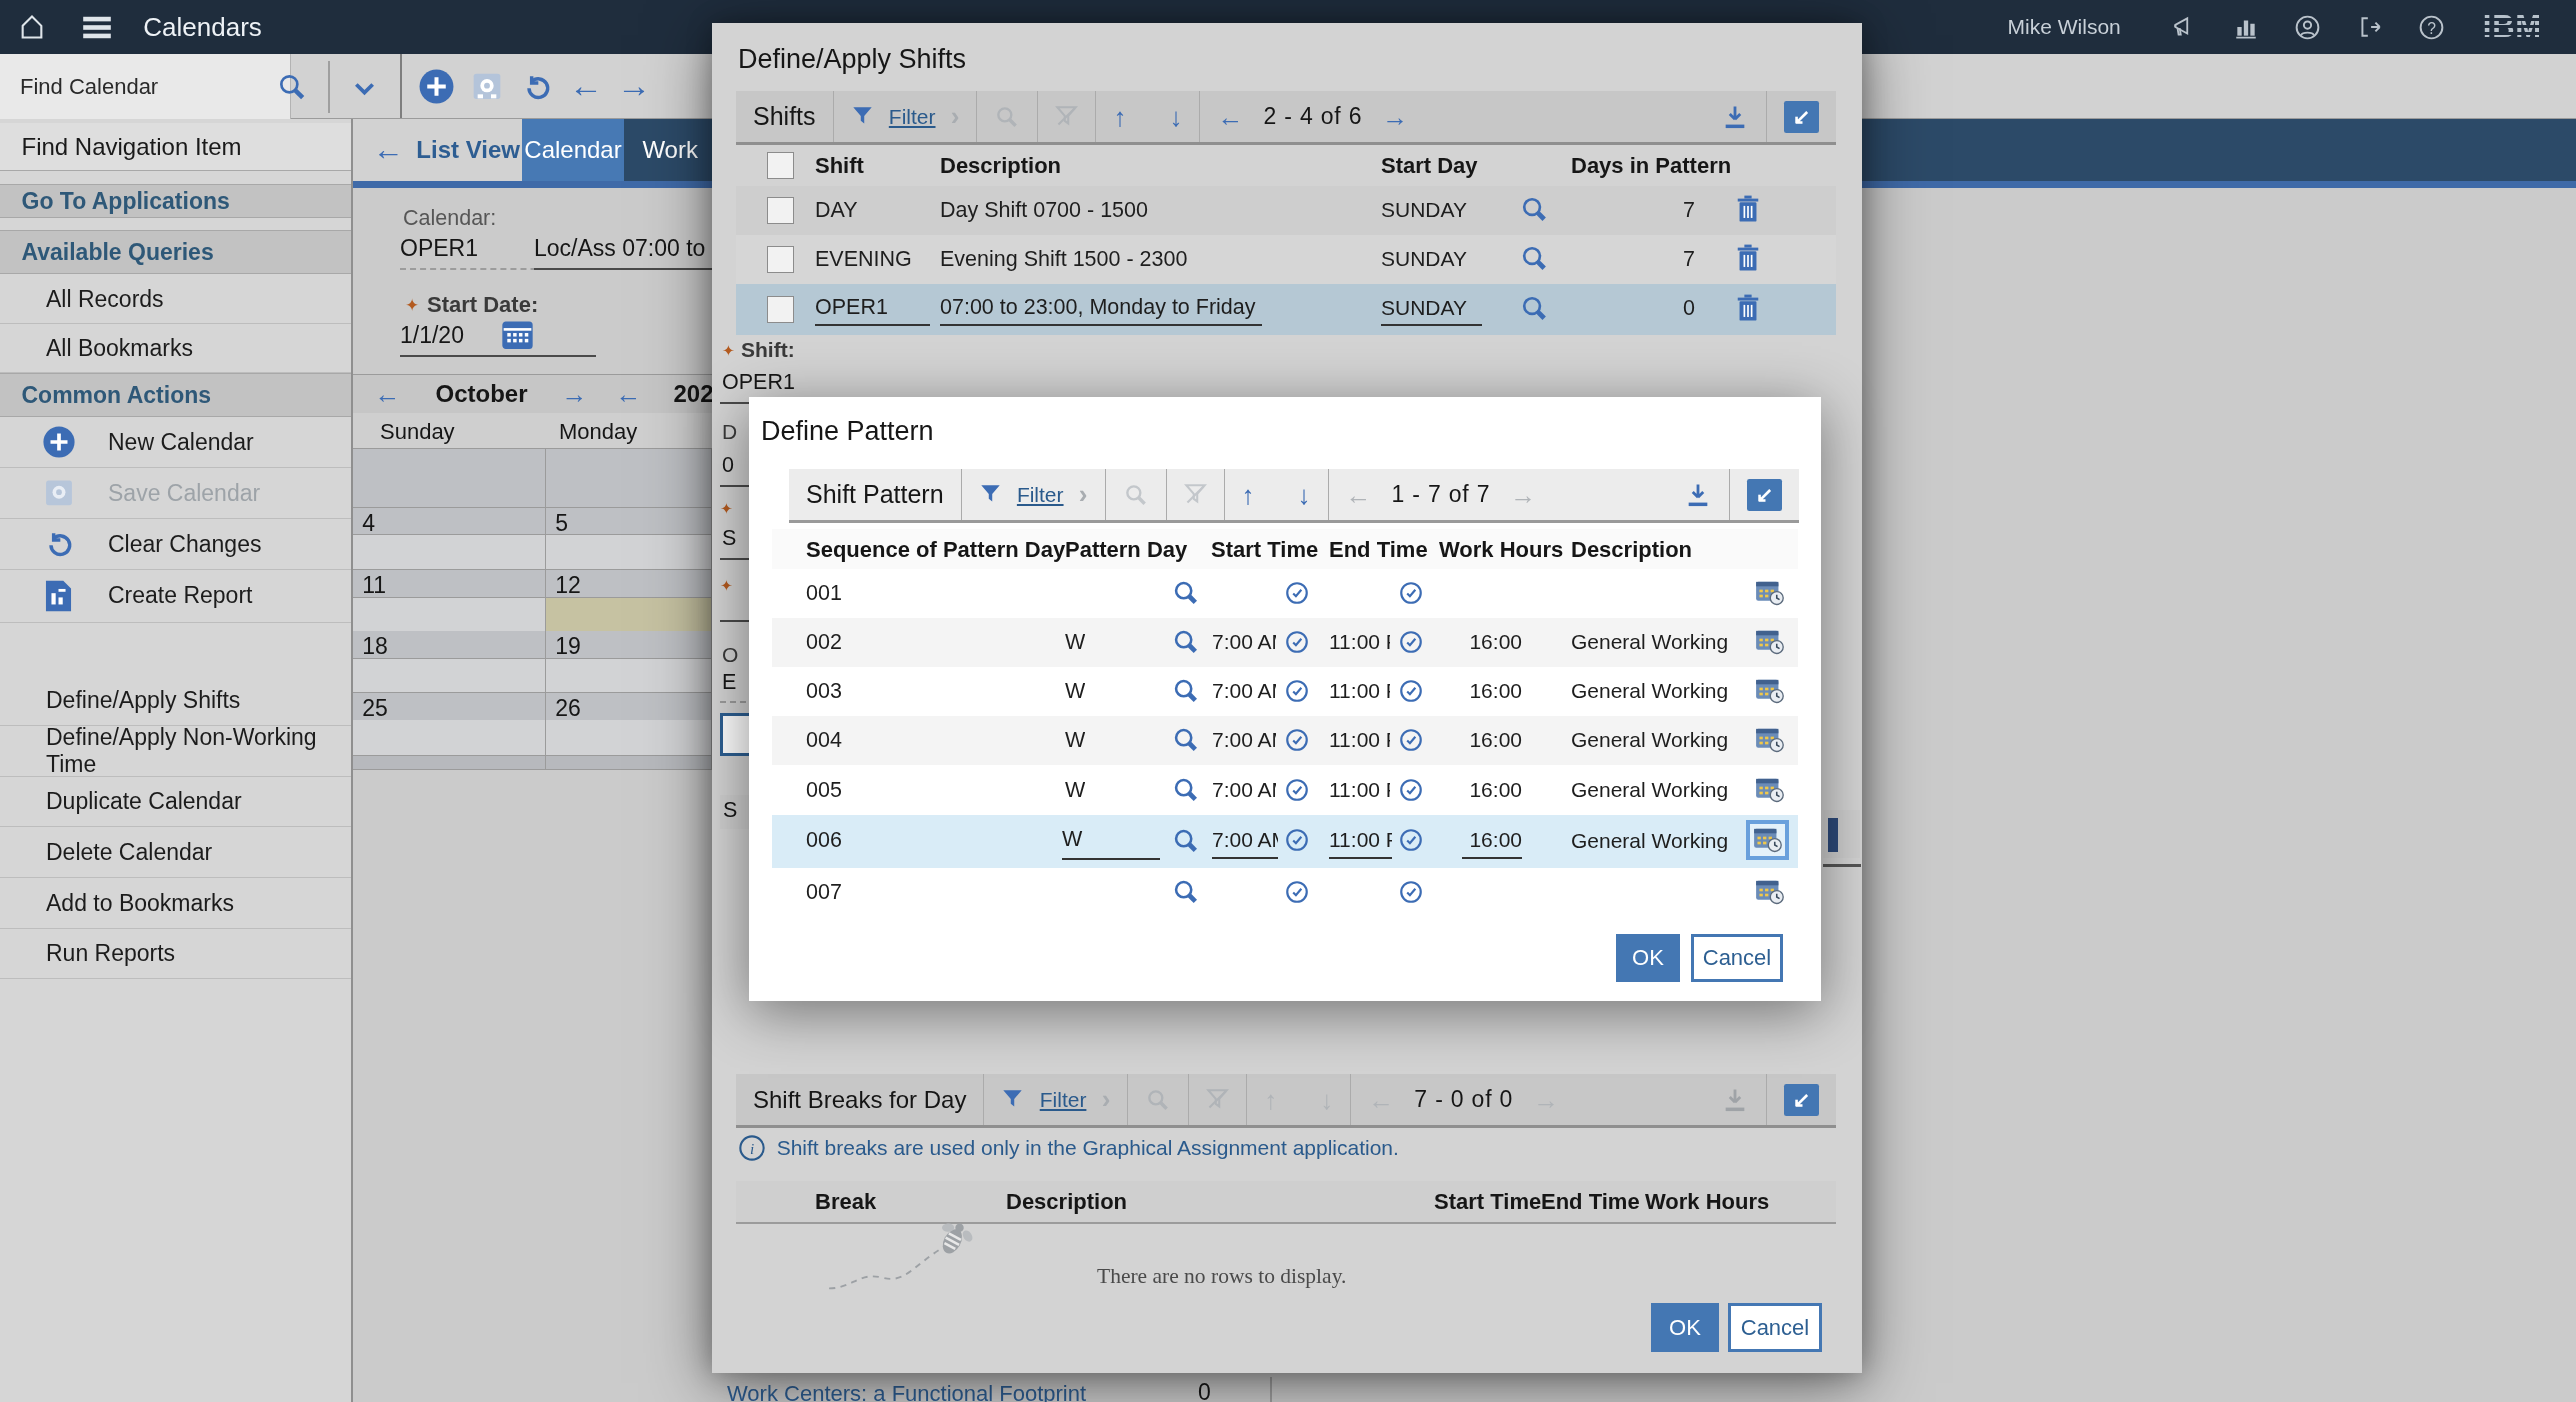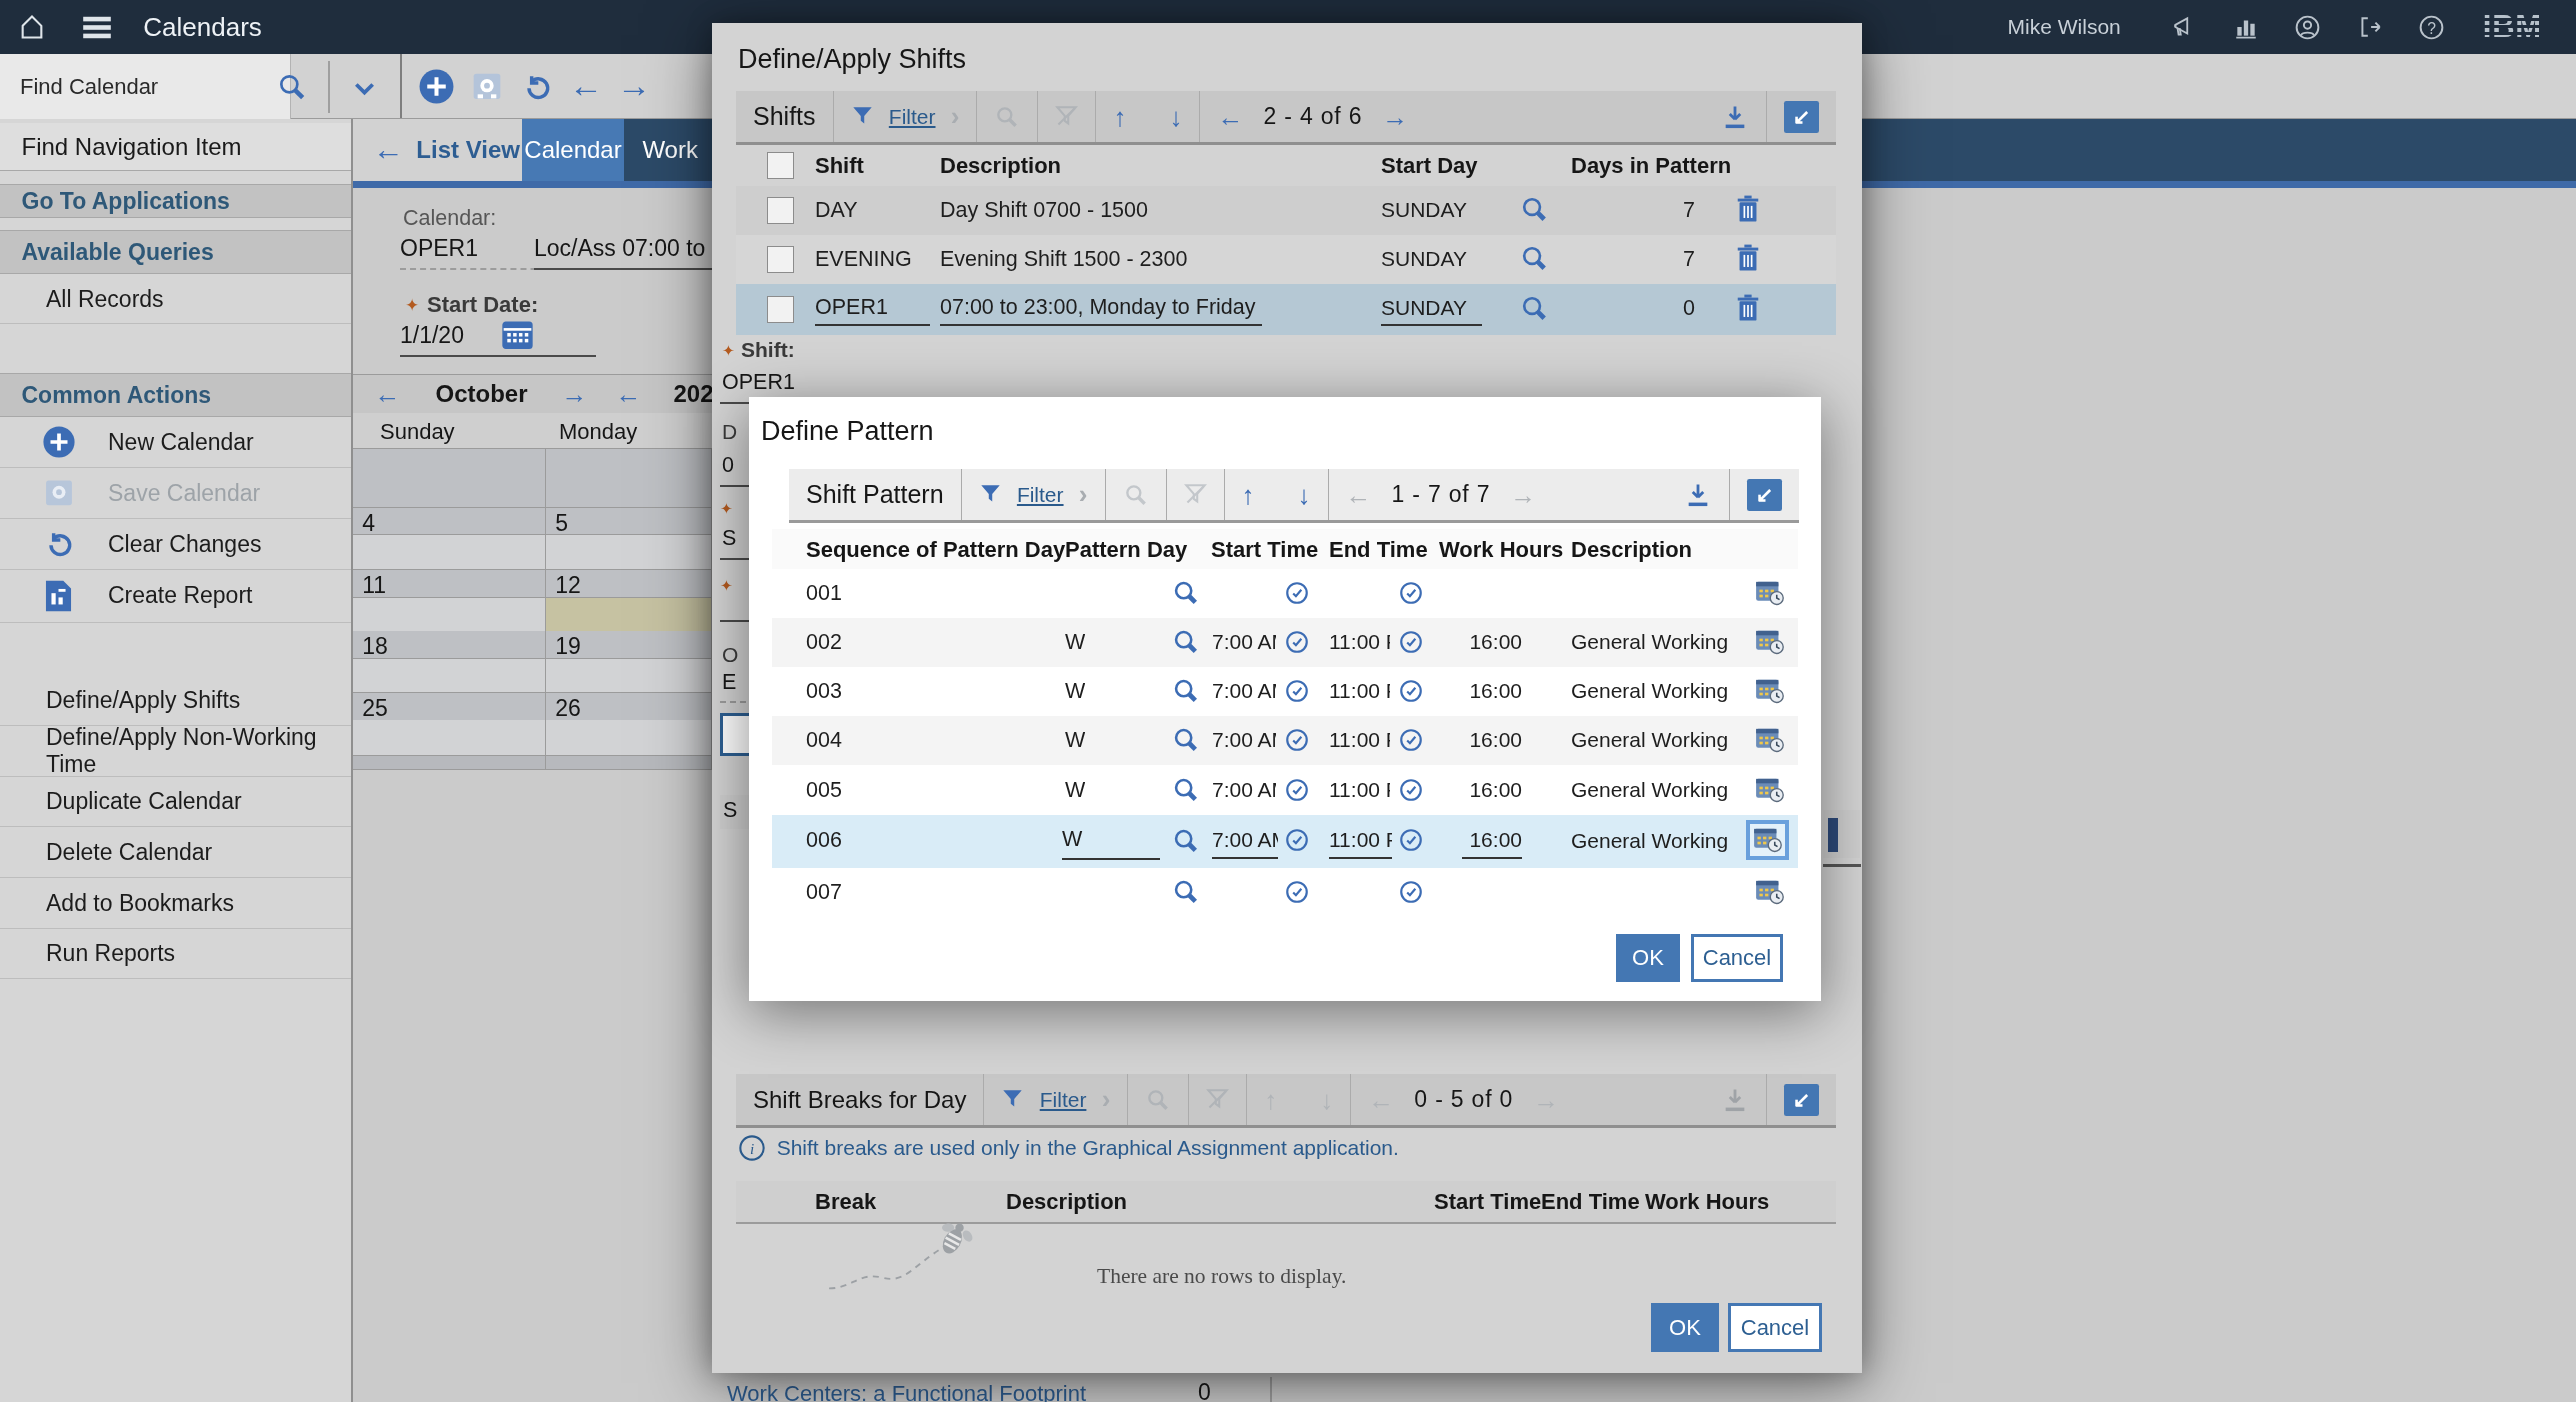--- a/index.html
+++ b/index.html
@@ -207,20 +207,23 @@
   </div>
   <div class="abs snav shead" style="top:184px;height:34px">
     <span>Go To Applications</span>
   </div>
   <div class="abs snav shead" style="top:230px;height:44px">
     <span>Available Queries</span>
   </div>
   <div class="abs snav sitem" style="top:275px;height:49px">
     <span>All Records</span>
   </div>
+  <div class="abs snav sitem" style="top:324px;height:49px">
+    <span>All Bookmarks</span>
+  </div>
   <div class="abs snav shead" style="top:373px;height:44px">
     <span>Common Actions</span>
   </div>
   <div class="abs snav sitem withicon" style="top:417px;height:51px">
     <span class="sicon">
       <svg width="34" height="34" viewBox="0 0 24 24">
           <circle cx="12" cy="12" r="11" fill="#3c6cb4"></circle>
           <path d="M12 6 V18 M6 12 H18" stroke="#fff" stroke-width="2.6"></path>
         </svg>
       </span>
@@ -548,21 +551,21 @@
             <path d="M3 17 L17 3" stroke="#b0b4b8" stroke-width="1.8"></path>
           </svg>
         </span>
     </div>
     <div class="grp" style="gap:43px">
       <span class="arro gray">↑</span>
       <span class="arro gray">↓</span>
     </div>
     <div class="grp" style="gap:20px">
       <span class="arro gray">←</span>
-      <span class="pager">0 - 5 of 0</span>
+      <span class="pager">7 - 0 of 0</span>
       <span class="arro gray">→</span>
     </div>
     <div style="flex:1"></div>
     <div class="grp" style="border-left:none">
       <span>
           <svg width="28" height="28" viewBox="0 0 24 24" fill="none" stroke="#9fa3a7" stroke-width="2.4">
             <path d="M12 3 V14 M12 14 L7.5 9.5 M12 14 L16.5 9.5"></path>
             <path d="M4 20 H20" stroke-width="3"></path>
           </svg>
         </span>

